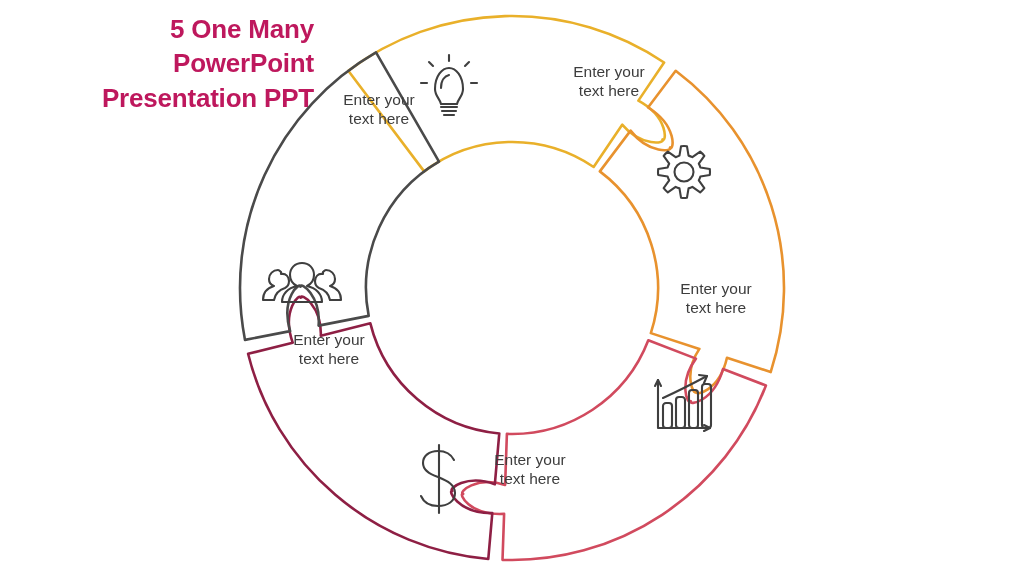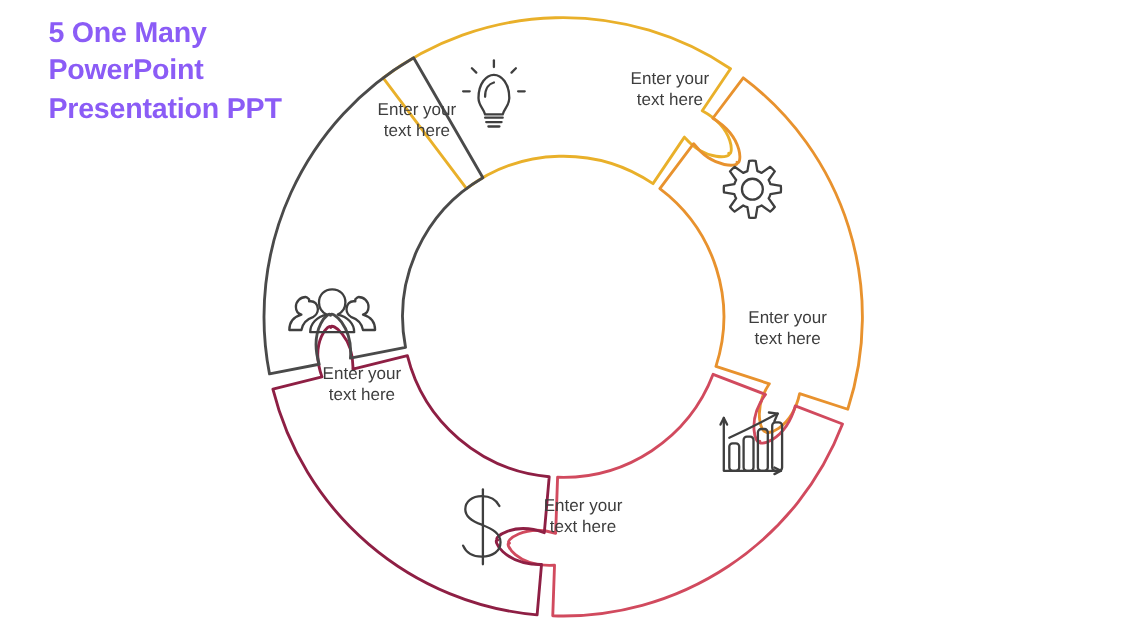--- a/index.html
+++ b/index.html
@@ -19,26 +19,26 @@
     position: relative;
     width: 1024px;
     height: 576px;
     background: #ffffff;
   }
   #title-block {
     position: absolute;
     left: 44px;
     top: 12px;
     width: 270px;
-    text-align: left;
+    text-align: right;
     font-family: "Liberation Sans", sans-serif;
     font-weight: bold;
     font-size: 26px;
     line-height: 1.32;
-    color: #8b5cf6;
+    color: #be185d;
     letter-spacing: -0.2px;
     white-space: pre-line;
   }
   #diagram {
     position: absolute;
     left: 0;
     top: 0;
     width: 1024px;
     height: 576px;
   }

